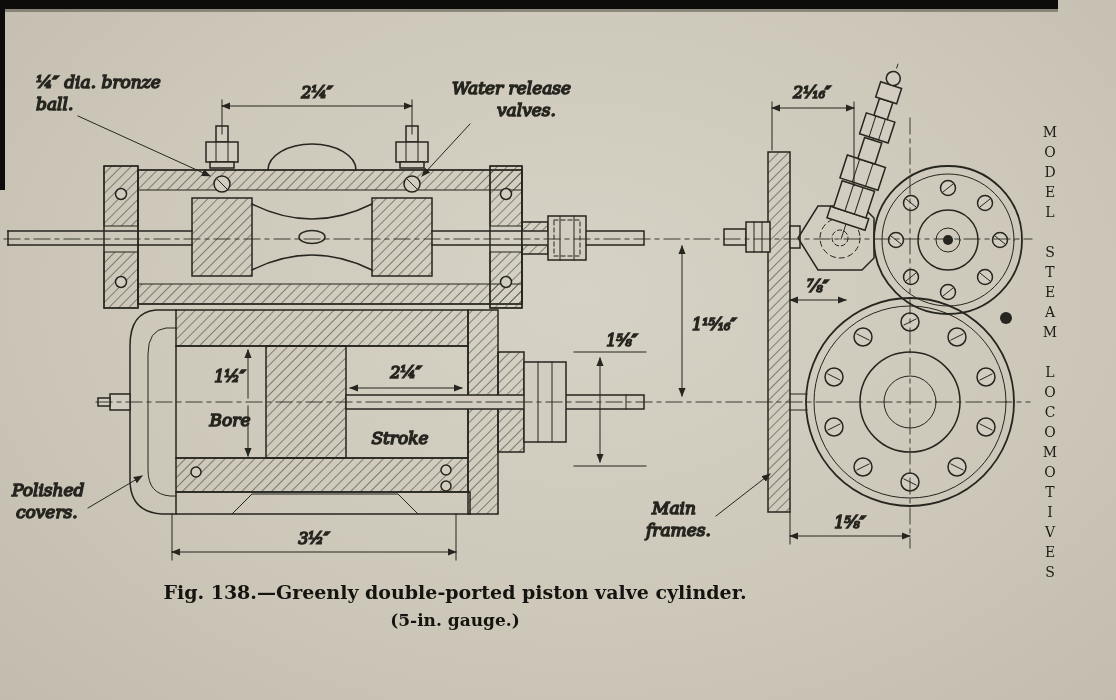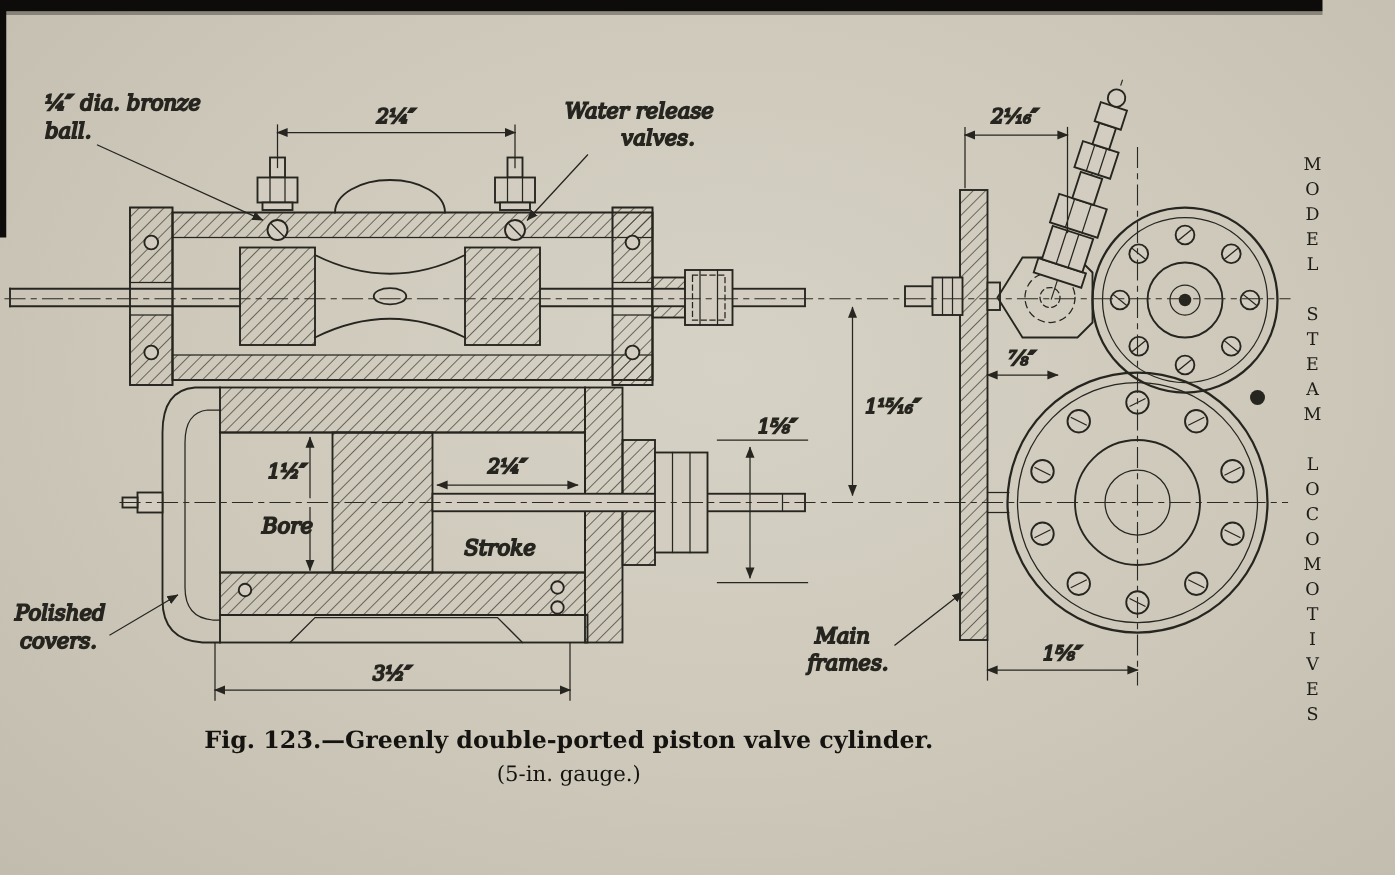--- a/index.html
+++ b/index.html
@@ -11,21 +11,21 @@
   .scan-top{position:absolute;top:0;left:0;width:1058px;height:9px;background:#0d0c0a;}
   .scan-top-fade{position:absolute;top:9px;left:0;width:1058px;height:3px;background:rgba(20,18,14,.35);}
   .scan-left{position:absolute;top:0;left:0;width:5px;height:190px;background:#0d0c0a;}
   .side-text{
     position:absolute;left:1042px;top:124px;height:470px;
     writing-mode:vertical-rl;text-orientation:upright;
     font-size:14px;letter-spacing:4px;color:#1d1c16;white-space:nowrap;
   }
   .caption{position:absolute;left:100px;top:581px;width:710px;text-align:center;color:#14130f;}
   .caption .l1{font-weight:bold;font-size:19px;}
-  .caption .l2{font-weight:normal;font-size:17px;margin-top:7px;}
+  .caption .l2{font-weight:bold;font-size:17px;margin-top:7px;}
   svg.drawing{position:absolute;left:0;top:0;}
   .lbl{font:italic 17px "DejaVu Serif",serif;fill:#201f19;}
   .dim{font:italic 16px "DejaVu Serif",serif;fill:#201f19;}
   .cl{stroke:#2b2a23;stroke-width:0.9;stroke-dasharray:16 5 4 5;fill:none;}
   .thin{stroke-width:1;}
 </style>
 </head>
 <body>
 
 <div class="scan-top"></div>
@@ -316,15 +316,15 @@
 
     <g>
       <line x1="790" y1="512" x2="790" y2="544" class="thin"></line>
       <line x1="790" y1="536" x2="910" y2="536" class="thin" marker-start="url(#arr)" marker-end="url(#arr)"></line>
       <text class="dim" x="850" y="528" text-anchor="middle">1⅝″</text>
     </g>
   </g>
 </svg>
 
 <div class="caption">
-  <div class="l1">Fig. 123.—Greenly double-ported piston valve cylinder.</div>
+  <div class="l1">Fig. 138.—Greenly double-ported piston valve cylinder.</div>
   <div class="l2">(5-in. gauge.)</div>
 </div>
 
 </body></html>

